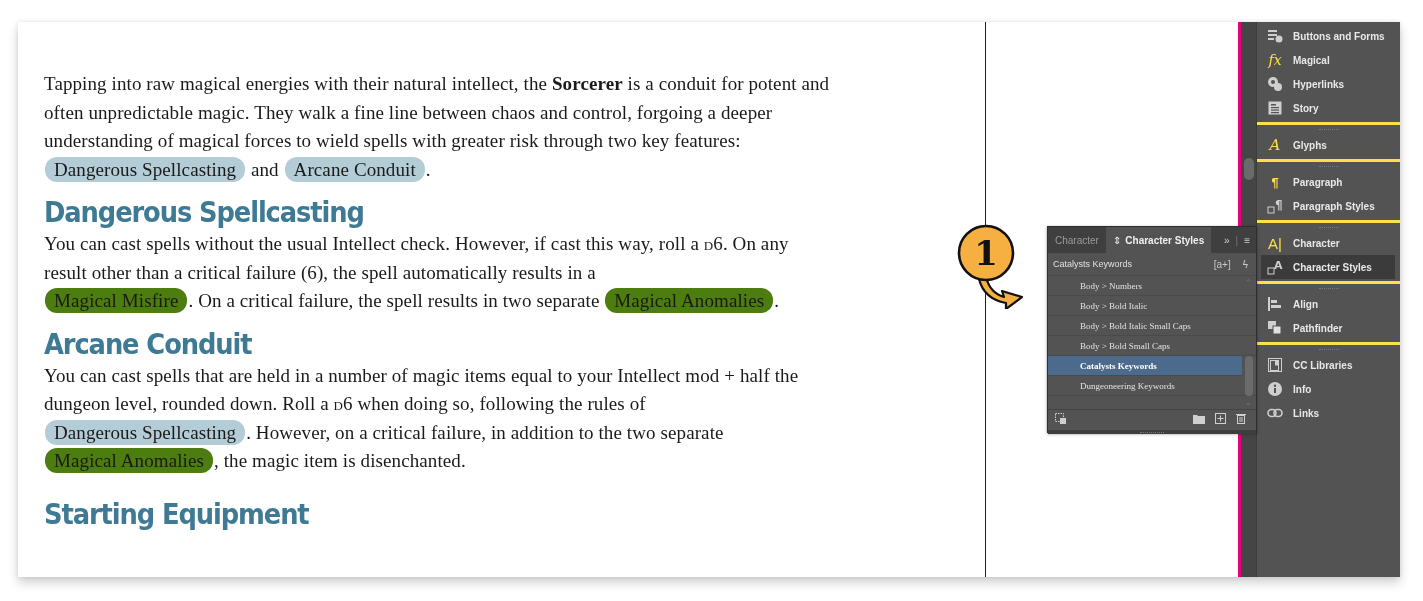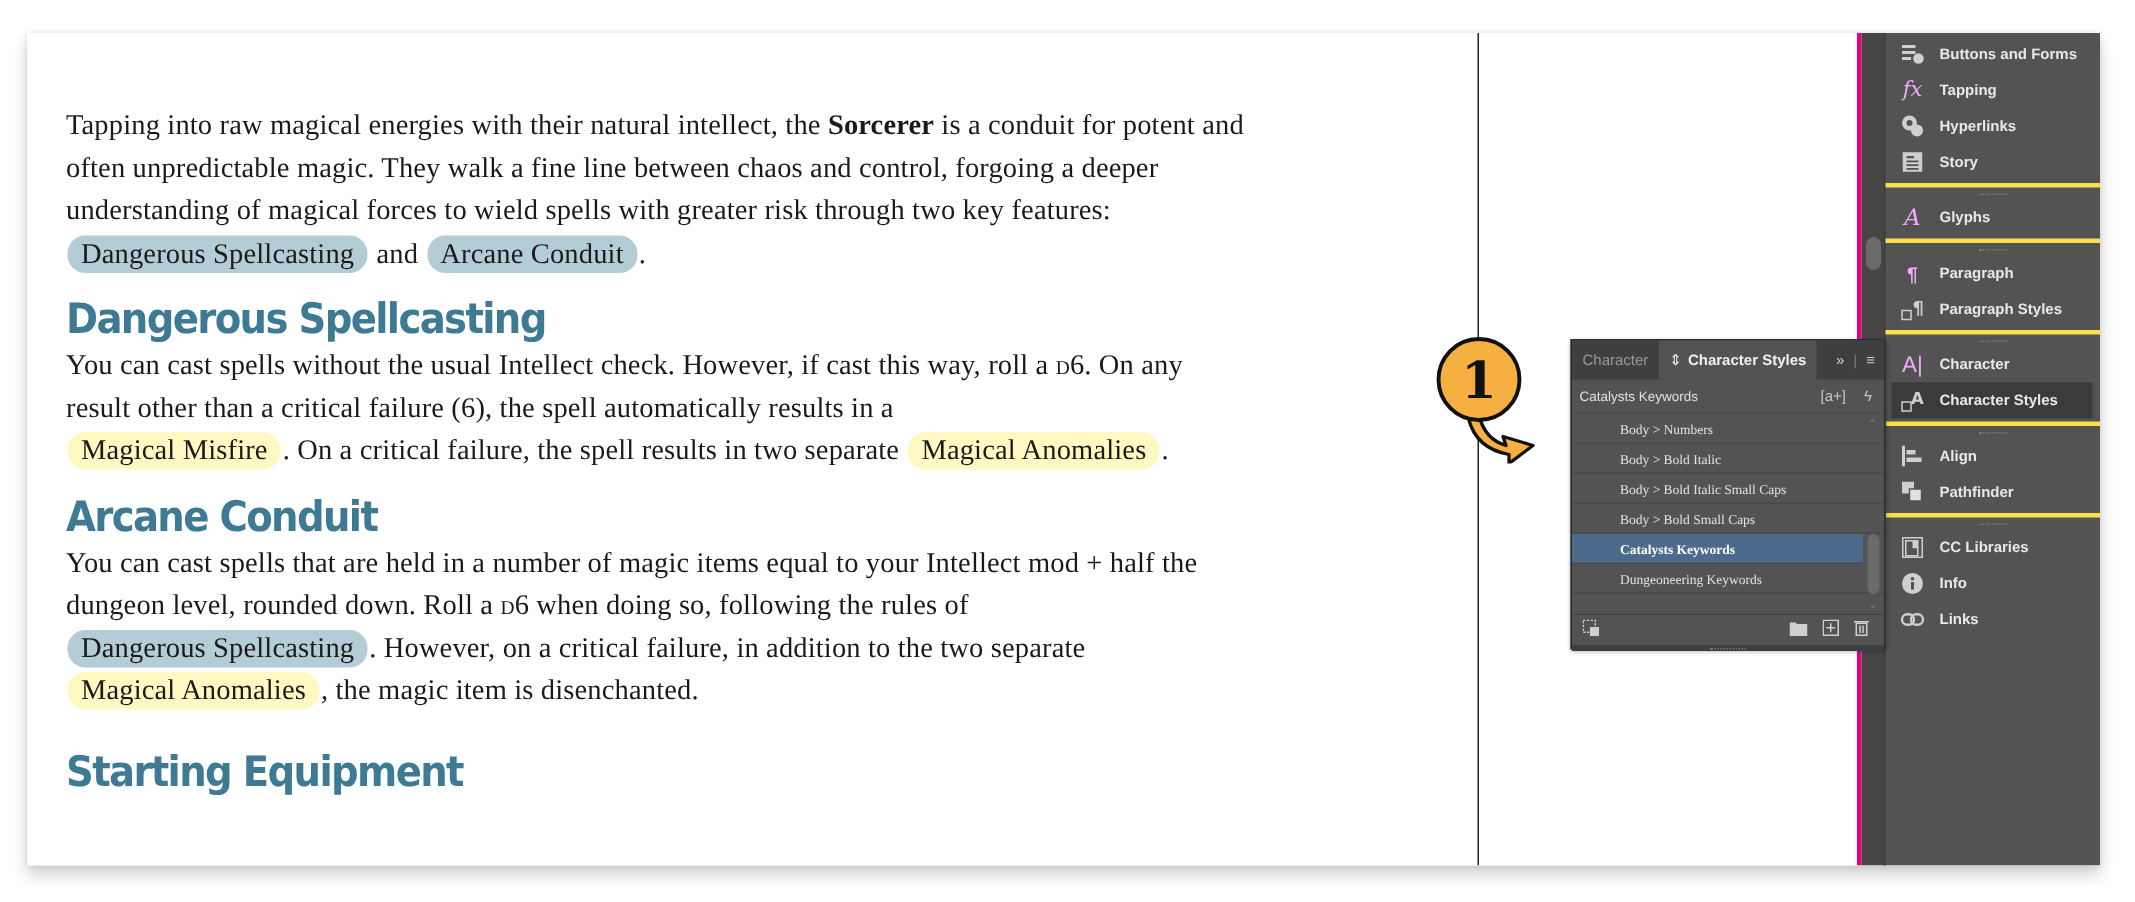--- a/index.html
+++ b/index.html
@@ -9,29 +9,29 @@
   .guide { position:absolute; left:967px; top:0; width:1px; height:555px; background:#222; }
   .bleed { position:absolute; left:1220px; top:0; width:3px; height:555px; background:#e6007e; }
   .scrollstrip { position:absolute; left:1223px; top:0; width:15px; height:555px; background:#454545; border-right:1px solid #3a3a3a; }
   .scrollthumb { position:absolute; left:3px; top:136px; width:10px; height:22px; border-radius:5px; background:#6a6a6a; }
   .dock { position:absolute; left:1238px; top:0; width:144px; height:555px; background:#535353; border-left:1px solid #3c3c3c; }
   .dock-group { border-bottom:3px solid #fde047; position:relative; padding:2px 0 2px 0; }
   .grip { height:6px; display:flex; justify-content:center; align-items:center; }
   .grip span { display:block; width:20px; height:2px; border-top:1px dotted #7a7a7a; }
   .dock-item { height:24px; display:flex; align-items:center; padding-left:10px; color:#e8e8e8; font-size:10px; font-weight:bold; cursor:pointer; }
   .dock-item.active { background:#3b3b3b; margin:0 6px 0 4px; padding-left:6px; }
-  .dock-icon { width:16px; height:16px; margin-right:10px; display:flex; align-items:center; justify-content:center; color:#f0abfc; font-size:13px; }
+  .dock-icon { width:16px; height:16px; margin-right:10px; display:flex; align-items:center; justify-content:center; color:#fde047; font-size:13px; }
   .dock-icon svg { display:block; }
 
   .content { position:absolute; left:26px; top:48px; width:800px; font-family:"Liberation Serif", serif; color:#1a1a1a; }
   .para { font-size:19px; line-height:28.5px; margin:0; letter-spacing:0.1px; }
   .para b { font-family:"Liberation Serif", serif; font-weight:bold; }
   .kw { display:inline-block; padding:0 9px; border-radius:12px; line-height:25px; margin:0 1px; }
   .kw.blue { background:#b3ccd6; }
-  .kw.grey { background:#fef9c3; }
+  .kw.grey { background:#4d7c0f; }
   .sc { font-variant:small-caps; }
   h2.head { font-family:"DejaVu Sans", sans-serif; font-weight:bold; color:#3e7a94; font-size:28px; letter-spacing:-1.2px; margin:0; line-height:34px; transform:scaleX(0.92); transform-origin:left center; }
 
   .callout { position:absolute; left:928px; top:197px; width:90px; height:90px; }
 
   .cs-panel { position:absolute; left:1029px; top:204px; width:208px; height:205px; background:#535353; border:1px solid #2e2e2e; box-shadow:0 1px 3px rgba(0,0,0,0.4); font-size:9px; color:#e0e0e0; }
   .cs-tabs { height:26px; background:#3f3f3f; display:flex; align-items:stretch; position:relative; }
   .cs-tab { display:flex; align-items:center; padding:0 7px; color:#9a9a9a; font-size:10px; cursor:pointer; }
   .cs-tab.active { background:#535353; color:#f0f0f0; font-weight:bold; }
   .cs-tab-menu { position:absolute; right:6px; top:0; height:26px; display:flex; align-items:center; gap:6px; color:#cfcfcf; font-size:10px; }
@@ -80,21 +80,21 @@
               <rect x="1" y="1" width="9" height="2" fill="#cfcfcf"></rect>
               <rect x="1" y="5" width="9" height="2" fill="#cfcfcf"></rect>
               <rect x="1" y="9" width="6" height="2" fill="#cfcfcf"></rect>
               <circle cx="12" cy="10" r="3.5" fill="#cfcfcf"></circle>
             </svg>
           </span>
         <span>Buttons and Forms</span>
       </div>
       <div class="dock-item">
         <span class="dock-icon" style="font-family:'DejaVu Serif',serif;font-style:italic;font-weight:normal;font-size:14px;">fx</span>
-        <span>Tapping</span>
+        <span>Magical</span>
       </div>
       <div class="dock-item">
         <span class="dock-icon">
             <svg width="16" height="16" viewBox="0 0 16 16">
               <circle cx="6" cy="6" r="5" fill="#cfcfcf"></circle>
               <circle cx="6" cy="6" r="2" fill="#535353"></circle>
               <circle cx="11" cy="11" r="4" fill="#cfcfcf"></circle>
             </svg>
           </span>
         <span>Hyperlinks</span>

